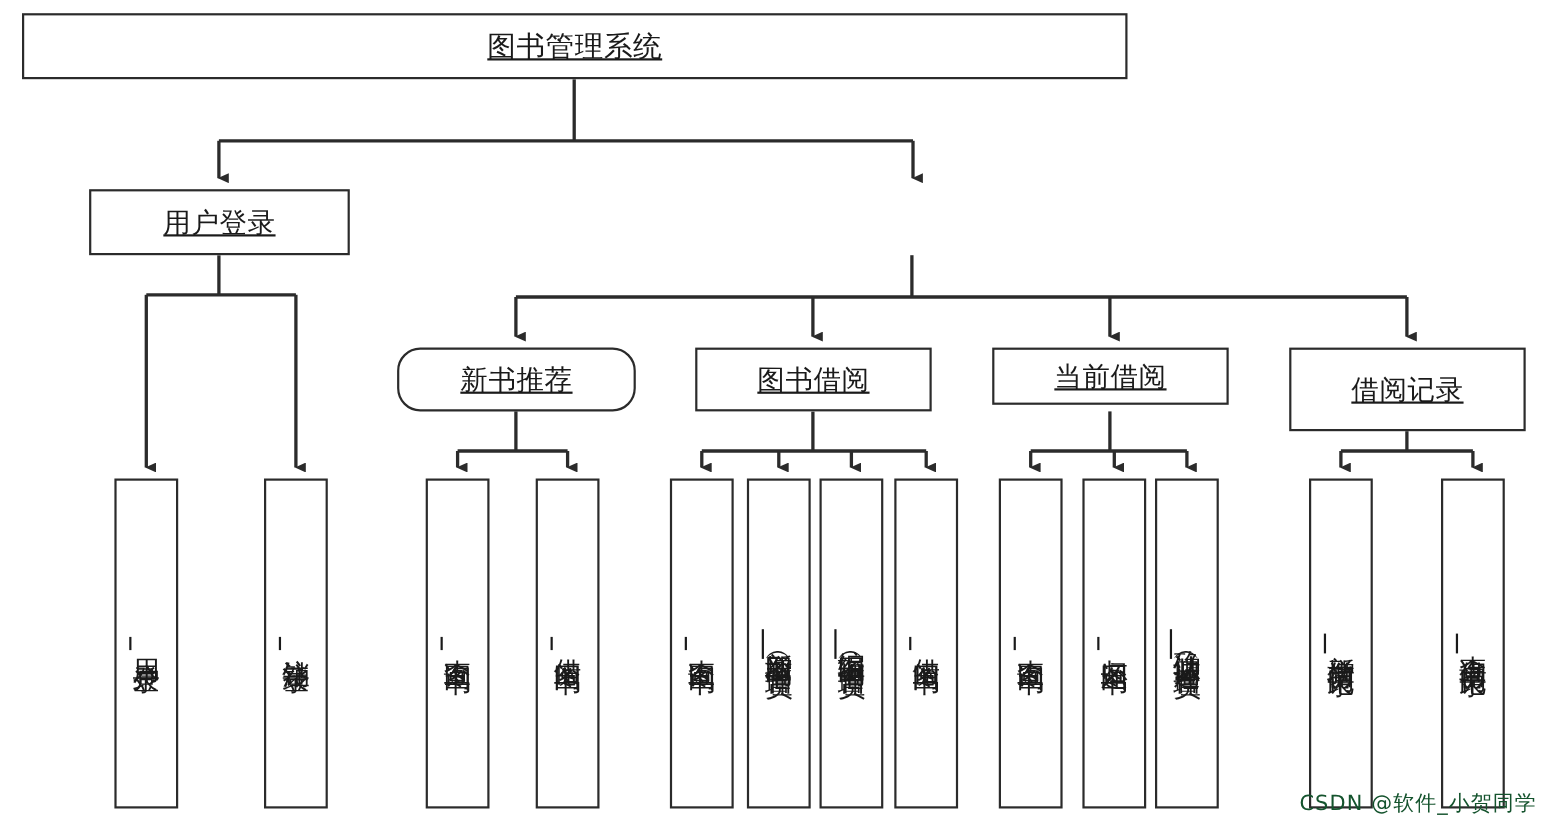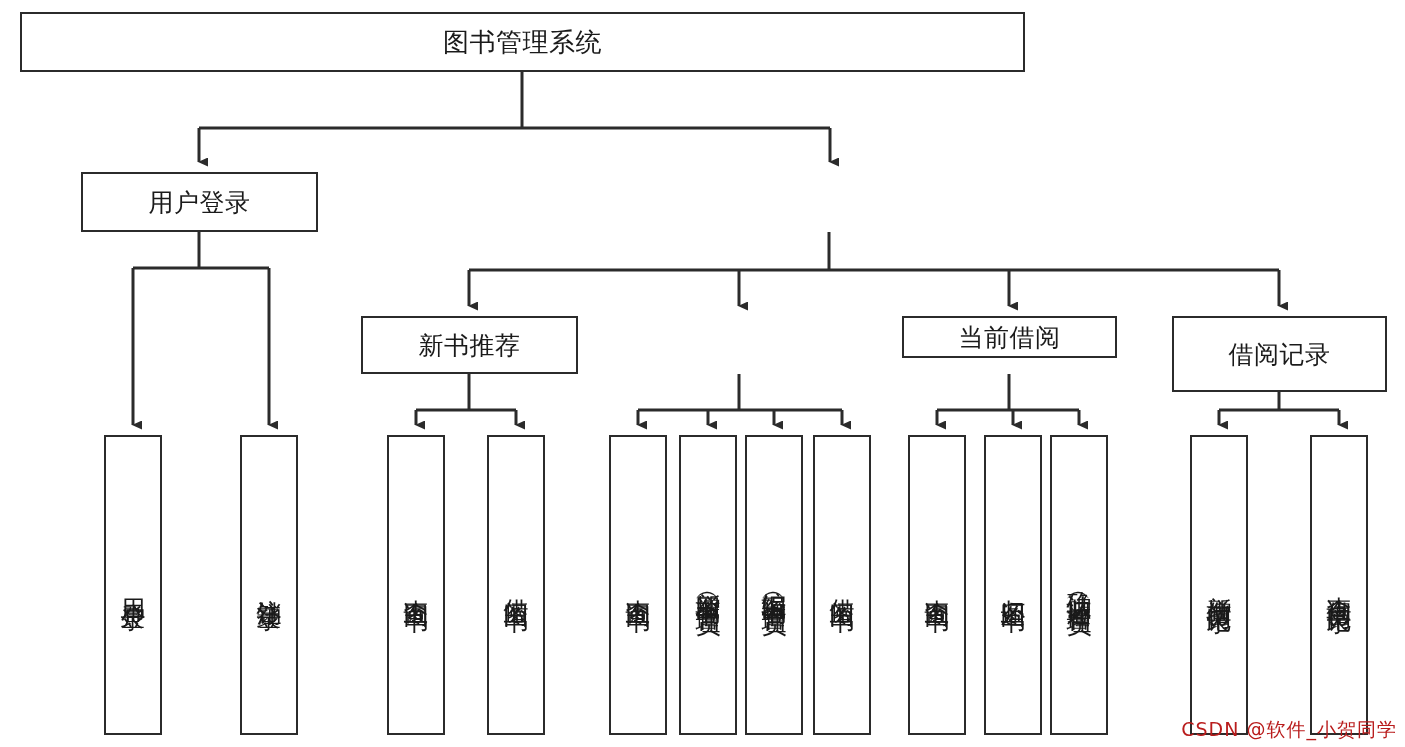--- a/index.html
+++ b/index.html
@@ -26,20 +26,21 @@
   }
   .node {
     position: absolute;
     box-sizing: border-box;
     border: 2.5px solid #2b2b2b;
     background: #ffffff;
     display: flex;
     align-items: center;
     justify-content: center;
     color: #1a1a1a;
+    text-decoration: underline;
   }
   .node.horiz {
     font-size: 25px;
     letter-spacing: 0.5px;
   }
   .node.vert {
     writing-mode: vertical-rl;
     text-orientation: upright;
     font-size: 25px;
     letter-spacing: 3px;
@@ -48,21 +49,21 @@
     padding-bottom: 4px;
   }
   .node.root {
     font-size: 26px;
   }
   .watermark {
     position: absolute;
     right: 8px;
     bottom: 4px;
     font-size: 19px;
-    color: #b91c1c;
+    color: #14532d;
     letter-spacing: 1px;
     white-space: nowrap;
   }
 </style>
 </head>
 <body>
 
 <div id="diagram-root">
 
   <svg class="edges" viewBox="0 0 1405 747" xmlns="http://www.w3.org/2000/svg">
@@ -112,22 +113,23 @@
       <path d="M1219,410 L1339,410"></path>
       <path d="M1219,410 L1219,425" marker-end="url(#arrow)"></path>
       <path d="M1339,410 L1339,425" marker-end="url(#arrow)"></path>
     </g>
   </svg>
 
   <div class="node horiz root" style="left: 20px; top: 12px; width: 1005px; height: 60px;">图书管理系统</div>
 
   <div class="node horiz" style="left: 81px; top: 172px; width: 237px; height: 60px;">用户登录</div>
 
-  <div class="node horiz" style="left: 361px; top: 316px; width: 217px; height: 58px;">新书推荐</div>
-  <div class="node horiz" style="left: 902px; top: 316px; width: 215px; height: 42px;">当前借阅</div>
+  <div class="node horiz" style="left: 361px; top: 316px; width: 217px; height: 58px; border-radius: 21px;">新书推荐</div>
+  <div class="node horiz" style="left: 632px; top: 316px; width: 215px; height: 58px;">图书借阅</div>
+  <div class="node horiz" style="left: 902px; top: 316px; width: 215px; height: 52px;">当前借阅</div>
   <div class="node horiz" style="left: 1172px; top: 316px; width: 215px; height: 76px;">借阅记录</div>
 
   <div class="node vert" style="left: 104px; top: 435px; width: 58px; height: 300px;">用户登录</div>
   <div class="node vert" style="left: 240px; top: 435px; width: 58px; height: 300px;">注销登录</div>
   <div class="node vert" style="left: 387px; top: 435px; width: 58px; height: 300px;">查询图书</div>
   <div class="node vert" style="left: 487px; top: 435px; width: 58px; height: 300px;">借阅图书</div>
   <div class="node vert" style="left: 609px; top: 435px; width: 58px; height: 300px;">查询图书</div>
   <div class="node vert" style="left: 679px; top: 435px; width: 58px; height: 300px;">新增图书（管理员）</div>
   <div class="node vert" style="left: 745px; top: 435px; width: 58px; height: 300px;">编辑图书（管理员）</div>
   <div class="node vert" style="left: 813px; top: 435px; width: 58px; height: 300px;">借阅图书</div>

